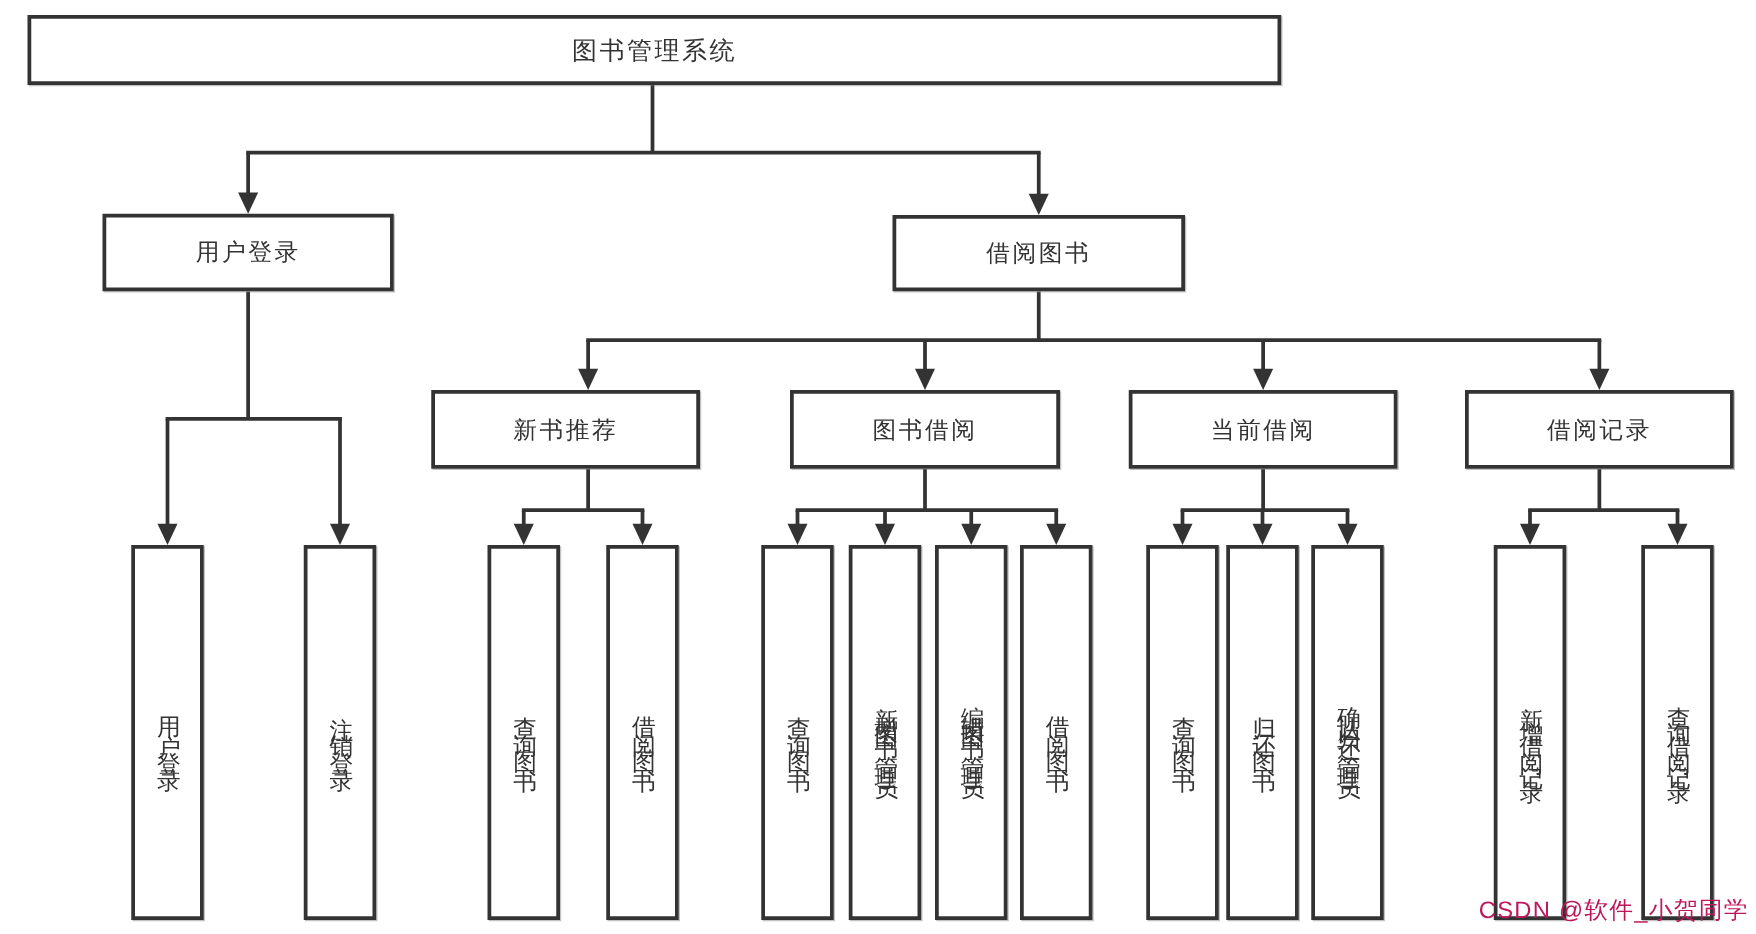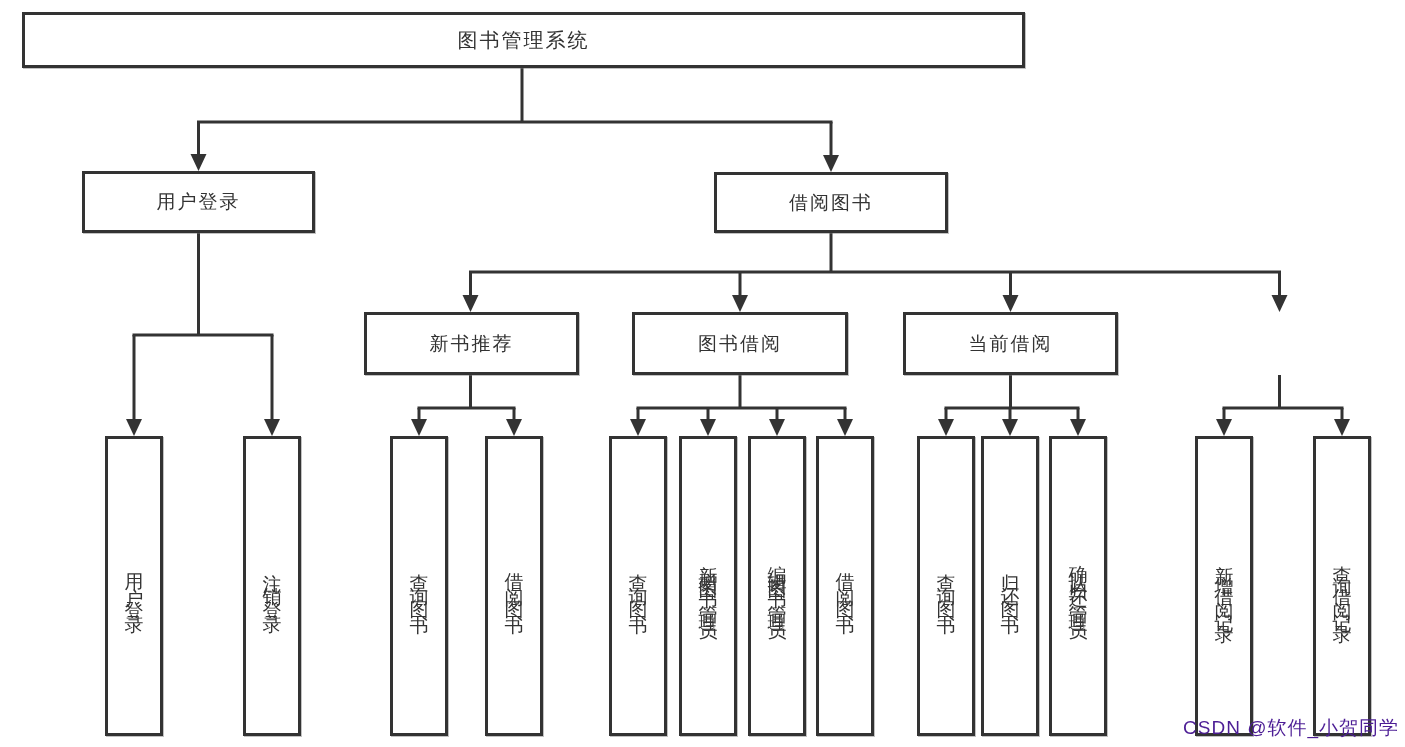--- a/index.html
+++ b/index.html
@@ -30,21 +30,21 @@
     white-space:normal;
     font-size:19px;
   }
   .s4{letter-spacing:14px;}
   .s6{letter-spacing:12px;}
   .s10{letter-spacing:8px;}
   .watermark{
     position:absolute;
     right:6px;bottom:6px;
     font-size:19px;
-    color:#4c1d95;
+    color:#be185d;
     letter-spacing:1px;
     pointer-events:none;
   }
 </style>
 </head>
 <body>
 
 <div class="canvas">
 
   <svg class="connectors" width="1405" height="747" aria-hidden="true">
@@ -111,23 +111,24 @@
       <polygon points="1216,419 1232,419 1224,436"></polygon>
       <polygon points="1334,419 1350,419 1342,436"></polygon>
     </g>
   </svg>
 
   <div class="node root" style="left:22px;top:12px;width:1003px;height:56px">图书管理系统</div>
 
   <div class="node" style="left:82px;top:171px;width:233px;height:62px">用户登录</div>
   <div class="node" style="left:714px;top:172px;width:234px;height:61px">借阅图书</div>
 
-  <div class="node" style="left:364px;top:312px;width:215px;height:63px">新书推荐</div>
+  <div class="node" style="left:345px;top:312px;width:215px;height:63px">新书推荐</div>
   <div class="node" style="left:903px;top:312px;width:215px;height:63px">当前借阅</div>
   <div class="node" style="left:632px;top:312px;width:216px;height:63px">图书借阅</div>
+  <div class="node" style="left:1172px;top:312px;width:215px;height:63px">借阅记录</div>
 
   <div class="node leaf s4" style="left:105px;top:436px;width:58px;height:300px">用户登录</div>
   <div class="node leaf s4" style="left:243px;top:436px;width:58px;height:300px">注销登录</div>
 
   <div class="node leaf s4" style="left:390px;top:436px;width:58px;height:300px">查询图书</div>
   <div class="node leaf s4" style="left:485px;top:436px;width:58px;height:300px">借阅图书</div>
 
   <div class="node leaf s4" style="left:609px;top:436px;width:58px;height:300px">查询图书</div>
   <div class="node leaf s10" style="left:679px;top:436px;width:58px;height:300px">新增图书（管理员）</div>
   <div class="node leaf s10" style="left:748px;top:436px;width:58px;height:300px">编辑图书（管理员）</div>

